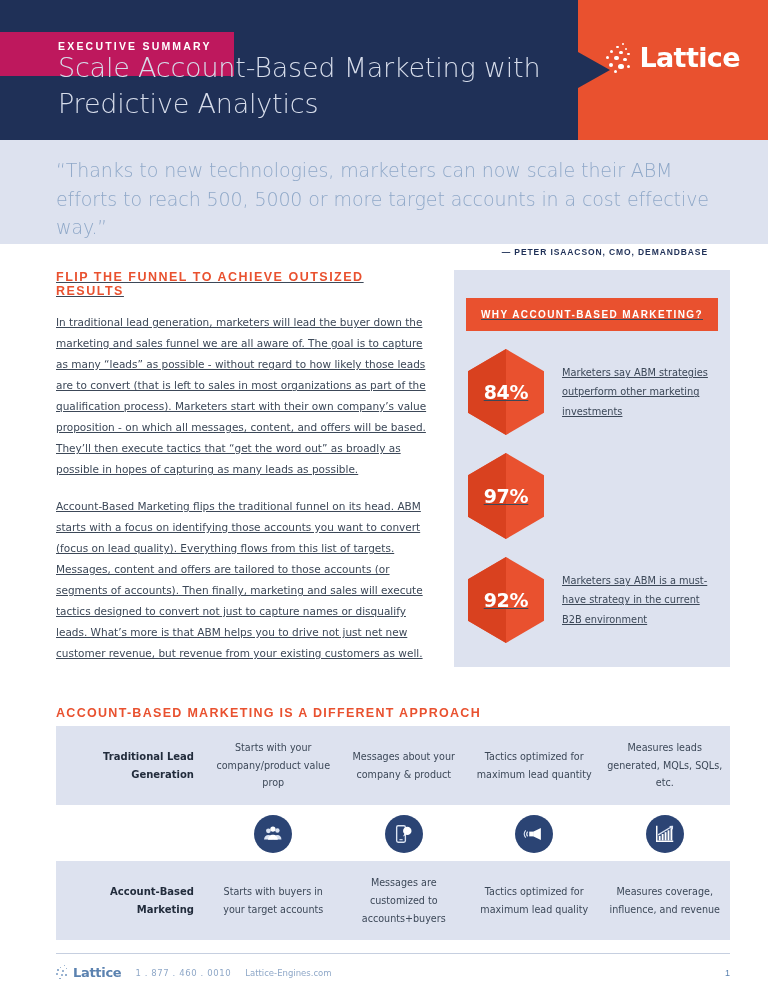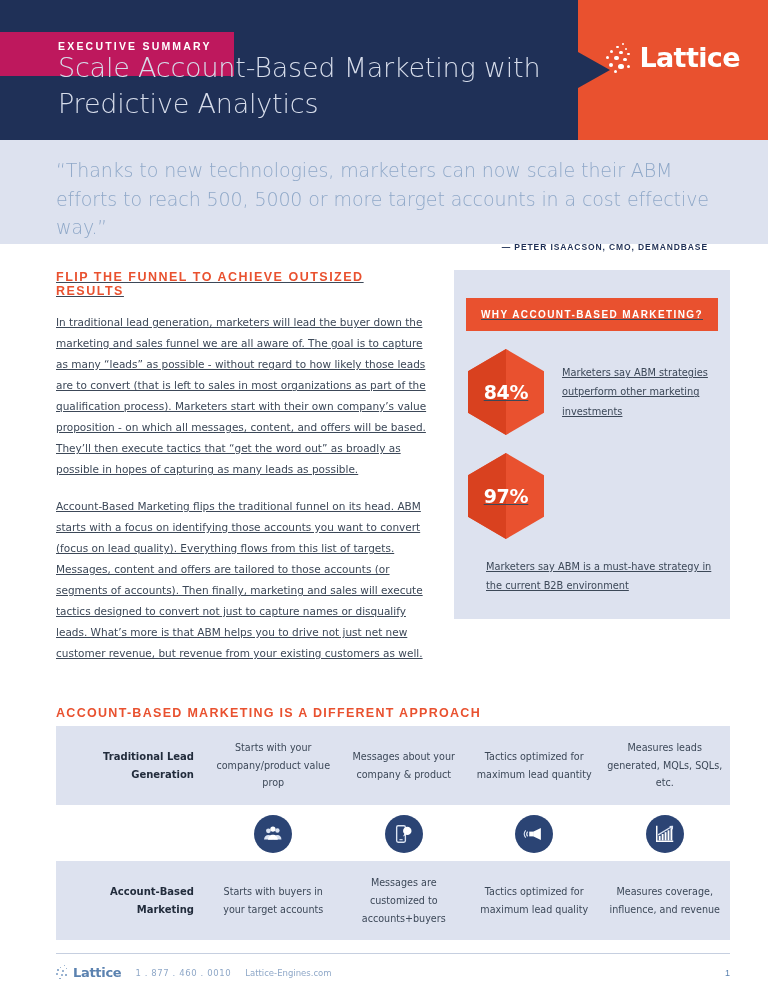--- a/index.html
+++ b/index.html
@@ -43,21 +43,21 @@
   
   .quote-bar{
     position:relative;height:104px;background:#dde2ef;
     padding:16px 30px 0 56px;box-sizing:border-box;
   }
   .quote-text{
     color:#8fa8c8;font-size:19px;font-weight:300;line-height:1.5;
     font-family:"DejaVu Sans", sans-serif;letter-spacing:-0.1px;
   }
   .quote-attrib{
-    text-align:right;padding-right:30px;
+    text-align:right;margin-top:5px;padding-right:30px;
     color:#1f3057;font-size:8.5px;font-weight:bold;letter-spacing:0.9px;
   }
 
   
   .body-wrap{position:relative;padding:26px 26px 0 56px;text-decoration:underline;}
   .cols{display:flex;gap:0;align-items:flex-start;}
   .col-left{width:398px;flex:0 0 398px;padding-right:22px;box-sizing:border-box;}
 
   .sec-heading{
     color:#e9512f;font-size:12.5px;font-weight:bold;letter-spacing:1.5px;
@@ -194,20 +194,23 @@
           <div class="stat-desc">Marketers say ABM strategies outperform other marketing investments</div>
         </div>
 
         <div class="stat-row">
           <div class="hex">
             <span>97%</span>
           </div>
         </div>
 
         <div class="stat-row">
+          <div class="hex">
+            <span>92%</span>
+          </div>
           <div class="stat-desc">Marketers say ABM is a must-have strategy in the current B2B environment</div>
         </div>
       </div>
 
     </div>
   </div>
 
   <div class="compare">
     <h2 class="cmp-heading">ACCOUNT-BASED MARKETING IS A DIFFERENT APPROACH</h2>
 

